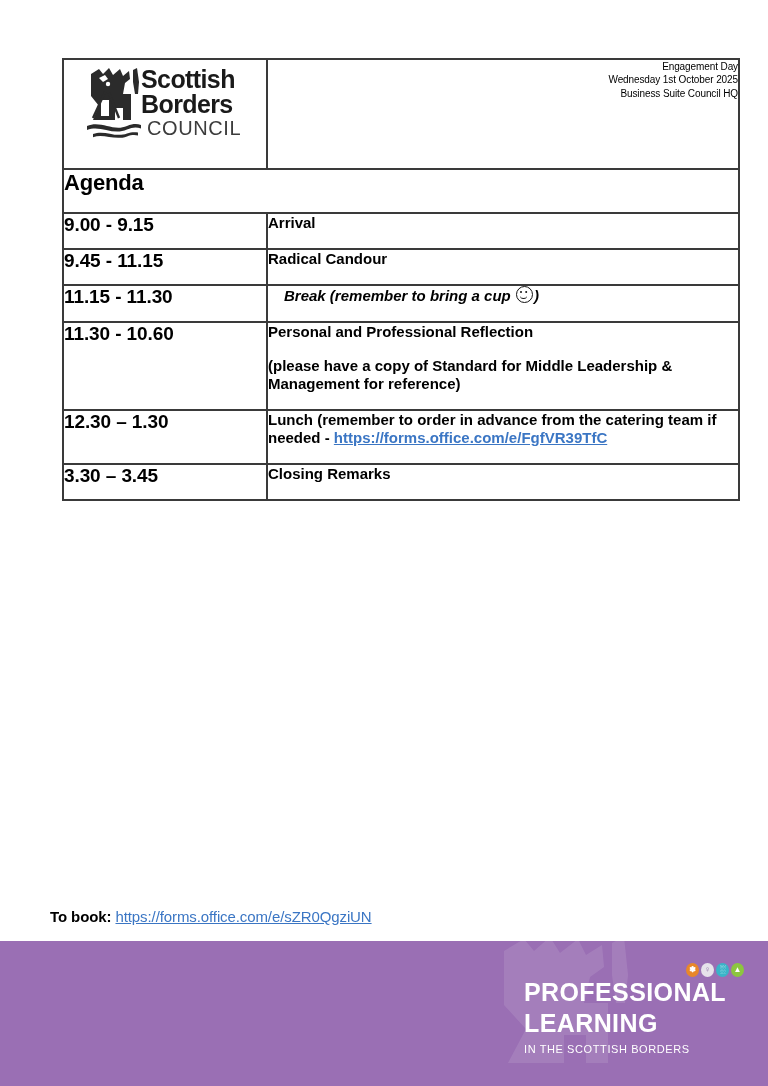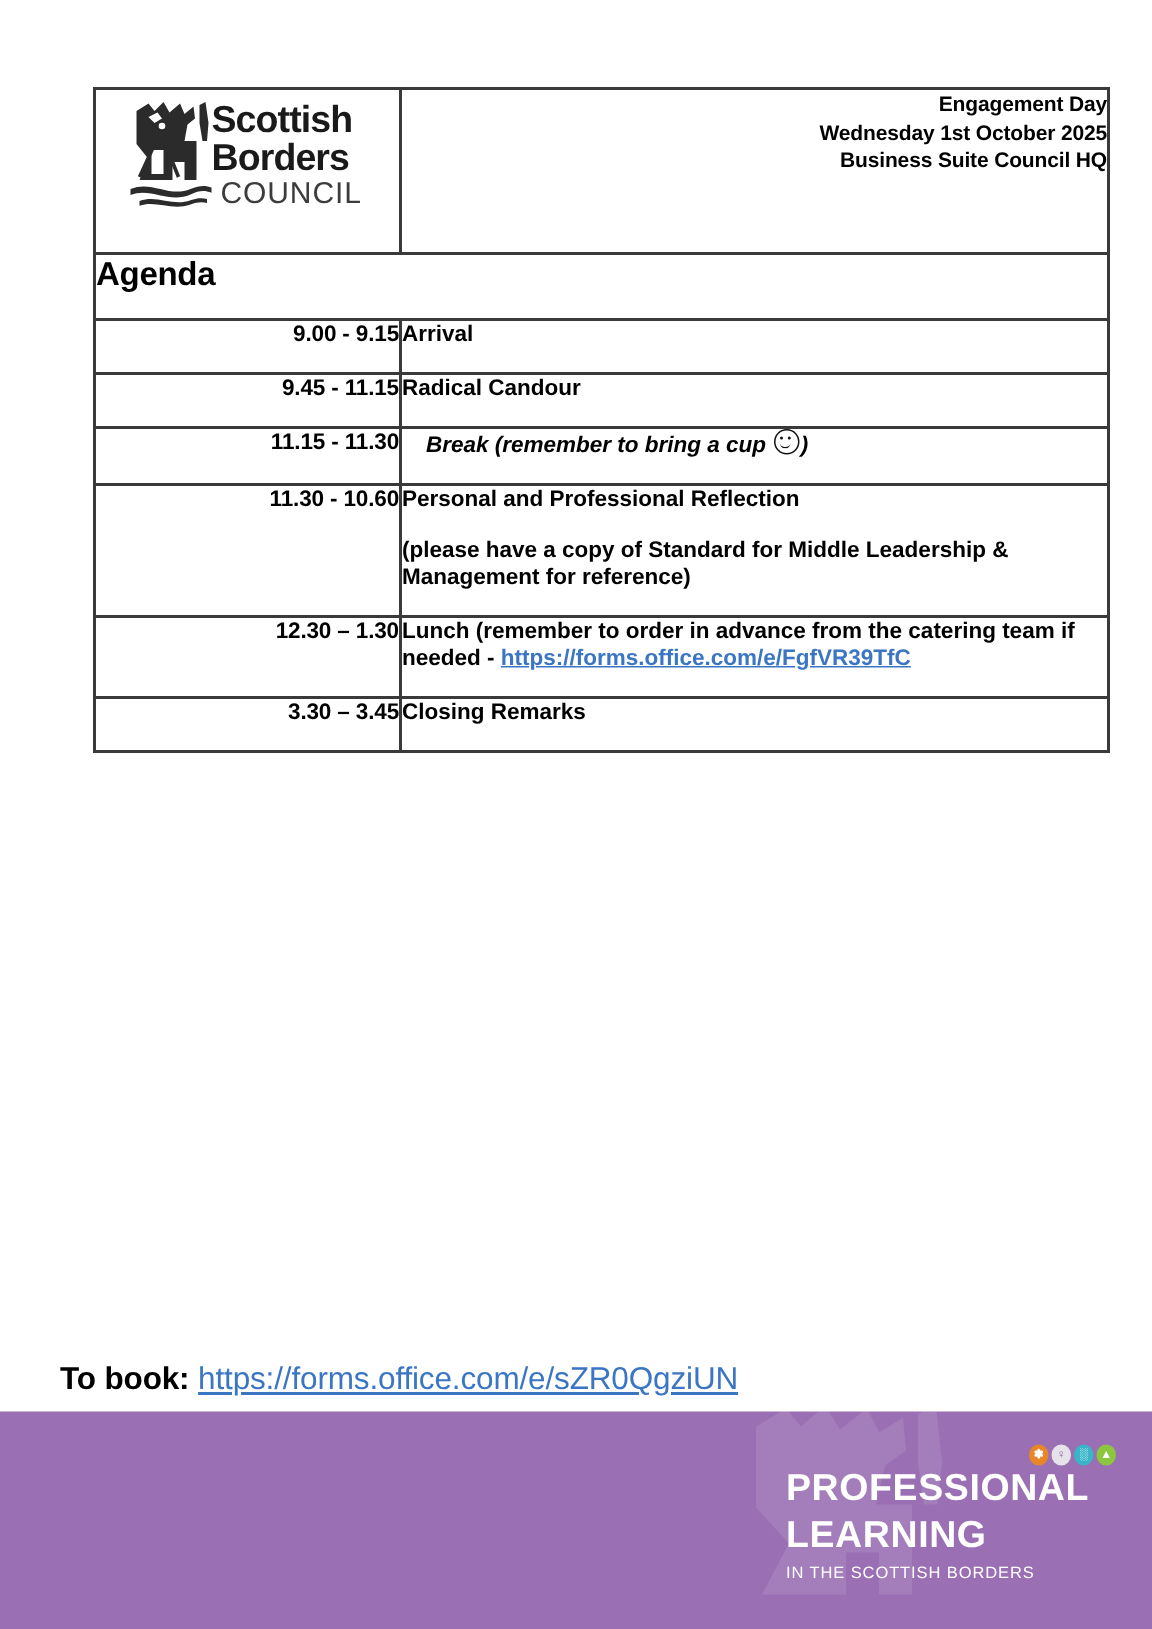--- a/index.html
+++ b/index.html
@@ -48,22 +48,22 @@
     padding: 0;
     vertical-align: middle;
     text-align: center;
   }
   .header-text-cell {
     padding: 12px 10px 6px 10px;
     text-align: right;
     vertical-align: top;
   }
   .header-line {
-    font-size: 14px;
-    font-weight: bold;
+    font-size: 10px;
+    font-weight: normal;
     line-height: 1.33;
     letter-spacing: -0.1px;
     white-space: nowrap;
   }
 
   
   .agenda-title-cell {
     height: 42px;
     vertical-align: middle;
     padding: 4px 0 4px 12px;
@@ -71,25 +71,24 @@
   .agenda-title {
     font-size: 22px;
     font-weight: bold;
     letter-spacing: -0.2px;
   }
 
   
   .time-cell {
     width: 139px;
     padding: 22px 6px 14px 10px;
-    font-size: 15px;
+    font-size: 19px;
     font-weight: bold;
     white-space: nowrap;
     letter-spacing: -0.1px;
-    text-align: right;
   }
   .desc-cell {
     padding: 22px 10px 14px 12px;
     font-size: 15px;
     font-weight: bold;
     line-height: 1.2;
   }
   .desc-line {
     margin: 0 0 16px 0;
   }
@@ -134,23 +133,23 @@
 
   .doc-link {
     color: #3b76c4;
     text-decoration: underline;
     font-weight: bold;
   }
 
   
   .book-line {
     position: absolute;
-    left: 40px;
+    left: 50px;
     top: 908px;
-    font-size: 21px;
+    font-size: 15px;
     font-weight: bold;
     letter-spacing: -0.1px;
   }
   .book-line .book-label { font-weight: bold; color: #000; }
   .book-line .doc-link { font-weight: normal; }
 
   
   .sbc-logo {
     display: inline-block;
     width: 172px;

